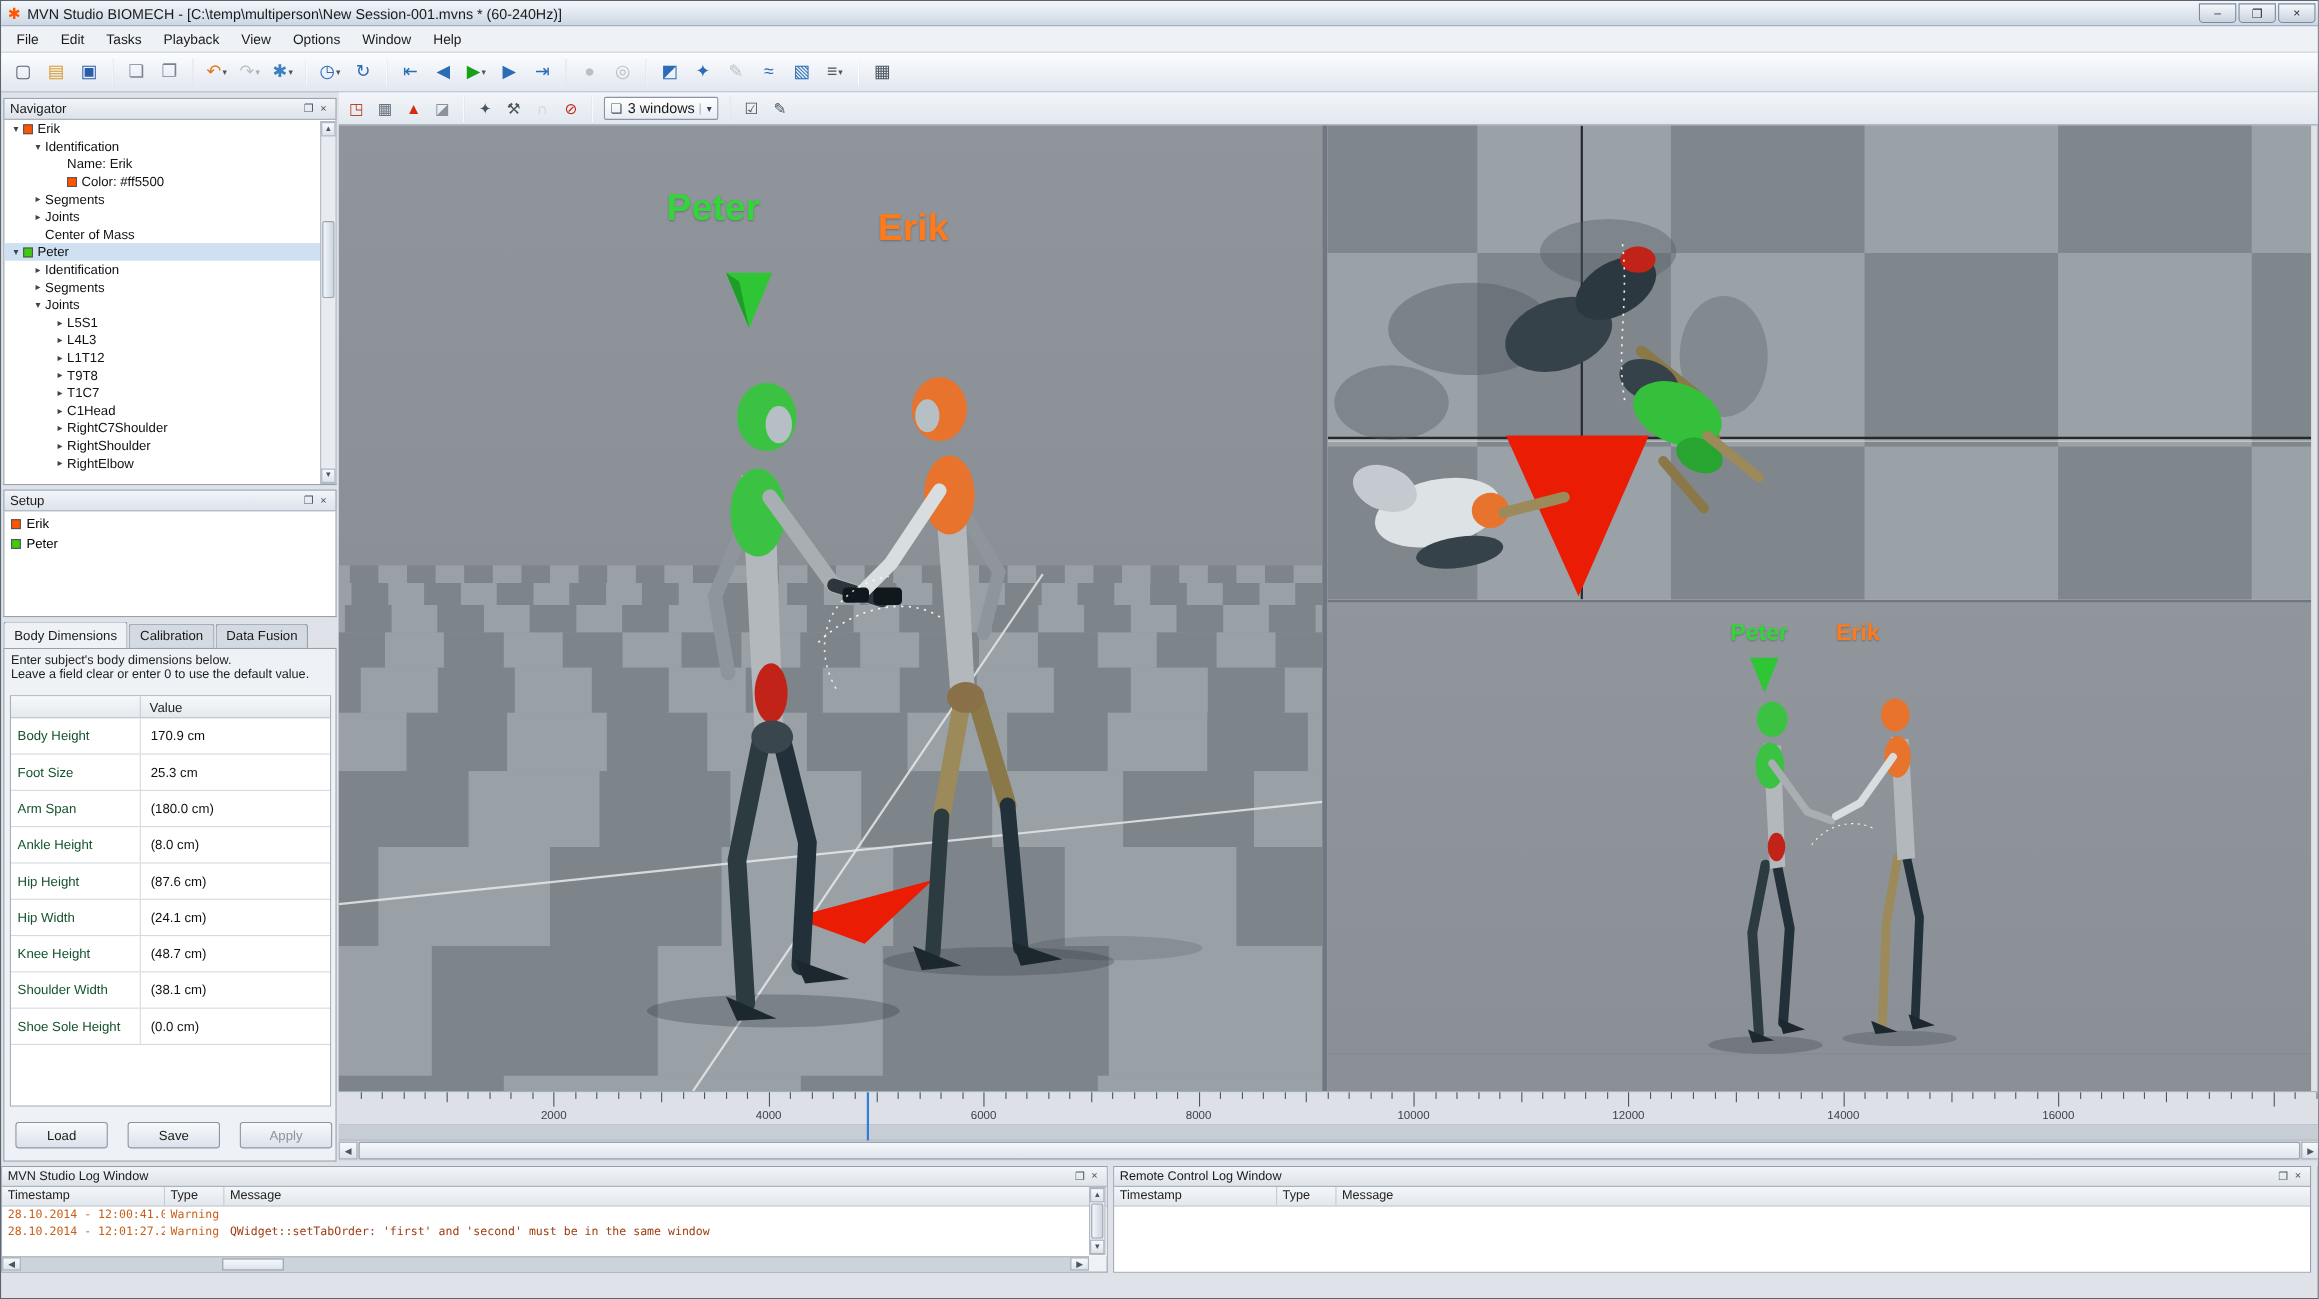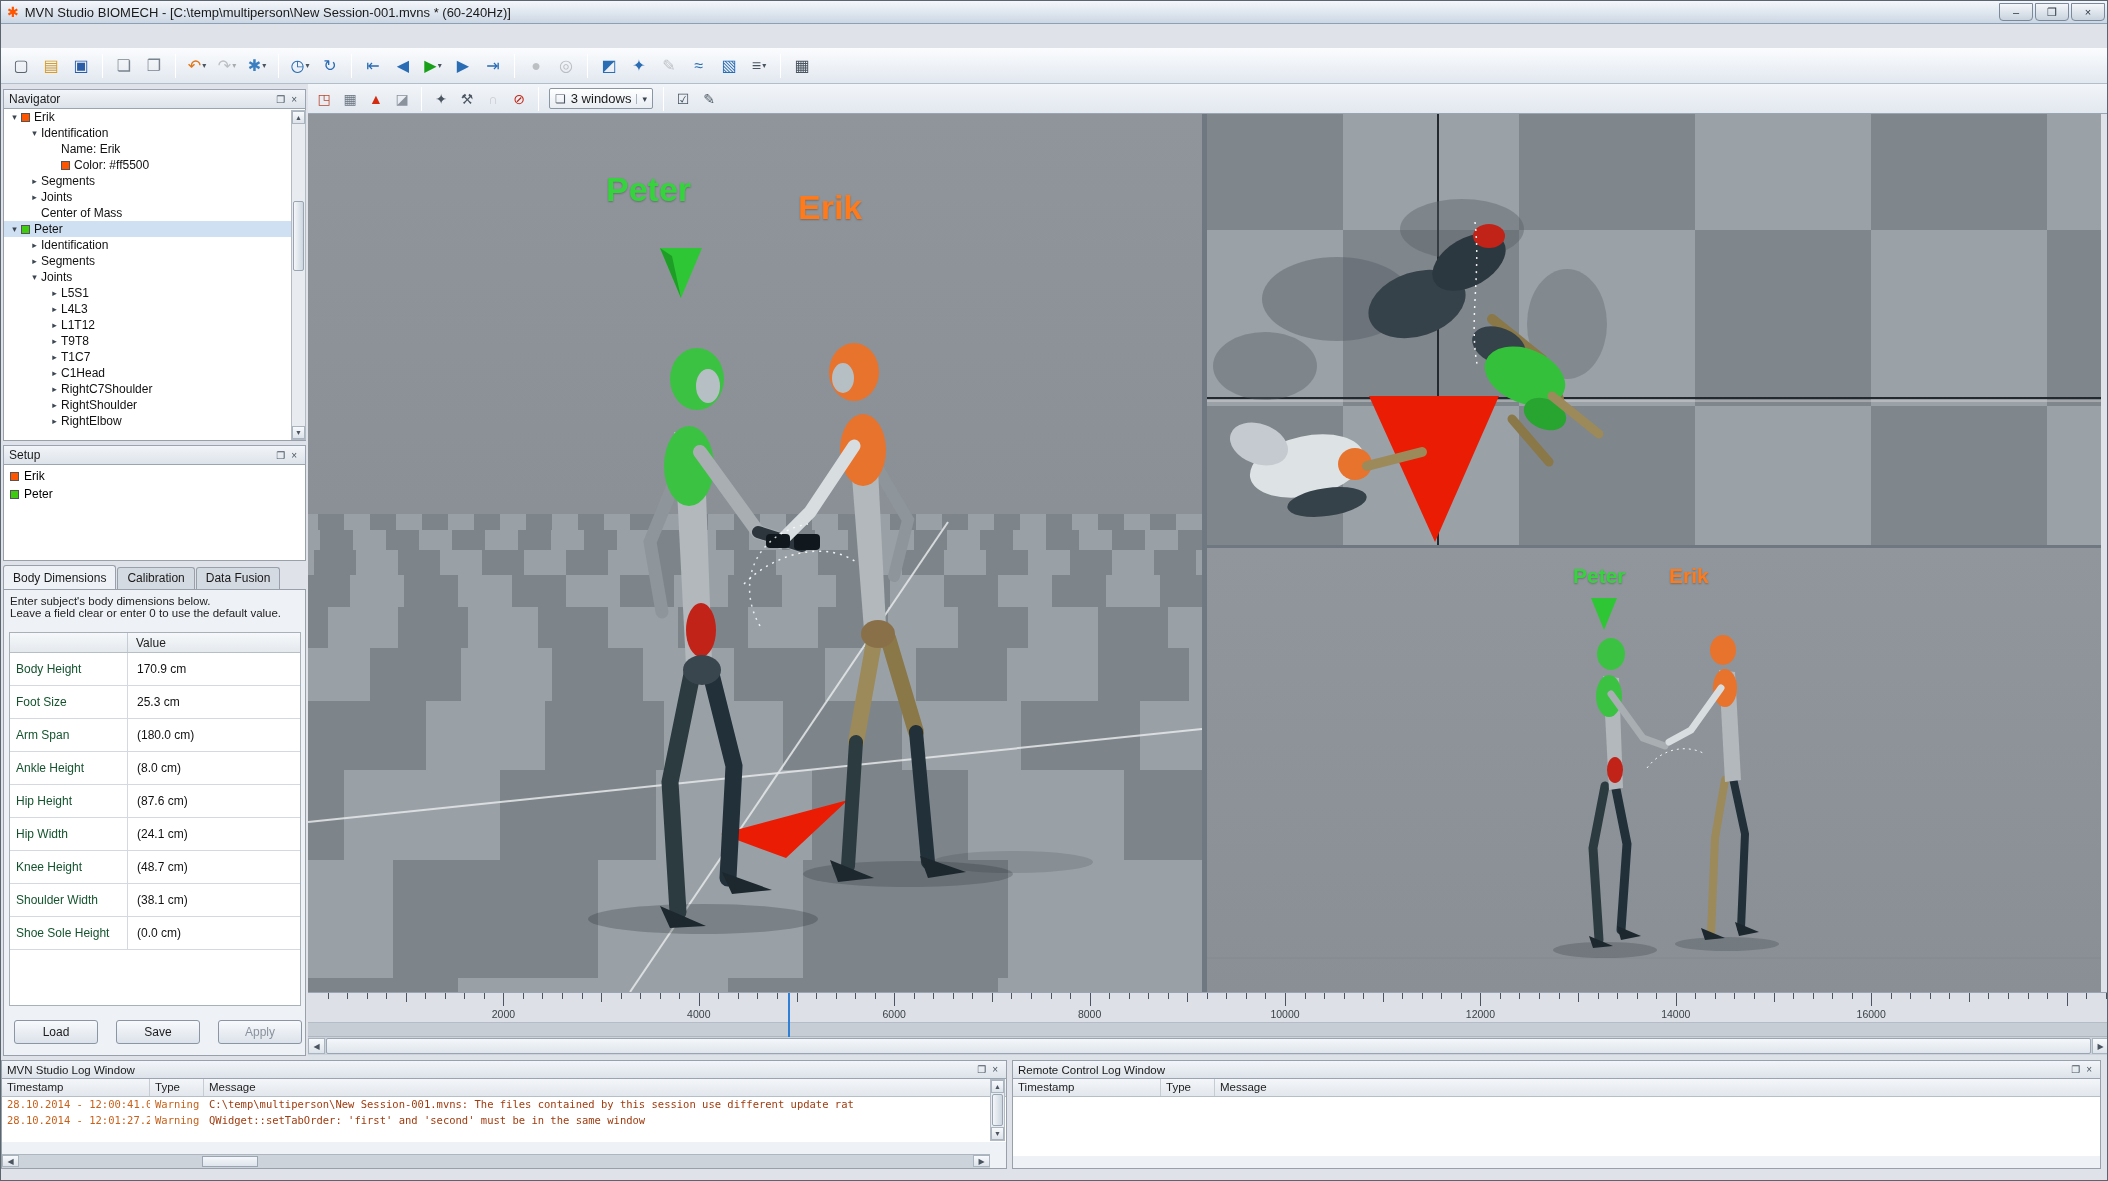--- a/index.html
+++ b/index.html
@@ -108,21 +108,21 @@
   .tick.mid { height:9px; } .tick.major { height:13px; }
   .tick-label { position:absolute; top:15px; transform:translateX(-50%); font-size:10.5px; color:#3a4148; }
   #tl-strip { position:absolute; left:0; top:30px; width:1801px; height:14px; background:#c7cdd5; border-bottom:1px solid #aeb6c0; }
   #tl-cursor { position:absolute; top:0; width:2px; height:44px; background:#2f7fd6; }
   #tl-scroll { position:absolute; left:0; top:44px; width:1801px; height:18px; background:#cdd3da; }
   .h-arr { position:absolute; top:1px; width:17px; height:16px; font-size:8px; color:#4a5560;
     display:flex; align-items:center; justify-content:center; background:linear-gradient(#f8fafc,#dde3ea); border:1px solid #aab4bf; }
   #tl-thumb { position:absolute; left:18px; right:18px; top:1px; height:16px; background:linear-gradient(#f4f7fa,#dfe5ec); border:1px solid #9aa5b1; border-radius:2px; }
 
   
-  .log-panel { position:absolute; top:1059px; height:109px; background:#eef1f5; border:1px solid #98a0aa; }
+  .log-panel { position:absolute; top:1059px; height:97px; background:#eef1f5; border:1px solid #98a0aa; }
   .log-title { height:18px; background:linear-gradient(#f2f5f9,#dde3ea); border-bottom:1px solid #9aa5b1;
     font-size:11.5px; color:#1a1a1a; display:flex; align-items:center; padding:0 5px; }
   .log-title .spacer { flex:1; } .log-title .pt-btn { font-size:10px; color:#4a5560; padding:0 3px; }
   .log-header { height:18px; background:linear-gradient(#f4f6f9,#e2e7ed); border-bottom:1px solid #b6bec8; display:flex; font-size:11.5px; color:#222; }
   .log-header div { padding:2px 0 0 5px; border-right:1px solid #c6ccd4; }
   .lc1 { width:148px; flex:none; } .lc2 { width:54px; flex:none; } .lc3 { flex:1; border-right:none !important; }
   .log-body { background:#fff; overflow:hidden; }
   .log-row { display:flex; height:16px; font-family:"DejaVu Sans Mono", monospace; font-size:10.5px; white-space:nowrap; }
   .log-row div { padding:1px 0 0 5px; overflow:hidden; }
   .log-c1 { width:148px; flex:none; color:var(--warning-text); }
@@ -145,20 +145,30 @@
   <div id="titlebar">
     <span id="app-icon">✱</span>
     <span id="title-text">MVN Studio BIOMECH - [C:\temp\multiperson\New Session-001.mvns * (60-240Hz)]</span>
     <div id="win-controls">
         <div class="win-btn">–</div>
         <div class="win-btn">❐</div>
         <div class="win-btn">×</div>
       </div>
   </div>
 
+  <div id="menubar">
+      <div class="menu-item">File</div>
+      <div class="menu-item">Edit</div>
+      <div class="menu-item">Tasks</div>
+      <div class="menu-item">Playback</div>
+      <div class="menu-item">View</div>
+      <div class="menu-item">Options</div>
+      <div class="menu-item">Window</div>
+      <div class="menu-item">Help</div>
+    </div>
 
   <div id="toolbar1" class="toolbar">
       <div class="tb-btn">
         <span class="glyph" style="color: rgb(90, 100, 110);">▢</span>
       </div>
       <div class="tb-btn">
         <span class="glyph" style="color: rgb(216, 156, 42);">▤</span>
       </div>
       <div class="tb-btn">
         <span class="glyph" style="color: rgb(42, 92, 168);">▣</span>
@@ -705,21 +715,20 @@
     </div>
     <div class="log-header">
       <div class="lc1">Timestamp</div>
       <div class="lc2">Type</div>
       <div class="lc3">Message</div>
     </div>
     <div class="log-body" id="log-rows" style="height:45px;">
         <div class="log-row">
           <div class="log-c1">28.10.2014 - 12:00:41.002</div>
           <div class="log-c2">Warning</div>
-          <div class="log-c3">C:\temp\multiperson\New Session-001.mvns: The files contained by this session use different update rat</div>
         </div>
         <div class="log-row">
           <div class="log-c1">28.10.2014 - 12:01:27.225</div>
           <div class="log-c2">Warning</div>
           <div class="log-c3">QWidget::setTabOrder:  'first' and 'second' must be in the same window</div>
         </div>
       </div>
     <div id="log-hscroll">
       <div class="h-arr" style="left:0; top:0; height:12px;">◀</div>
       <div class="h-arr" style="right:0; top:0; height:12px;">▶</div>

